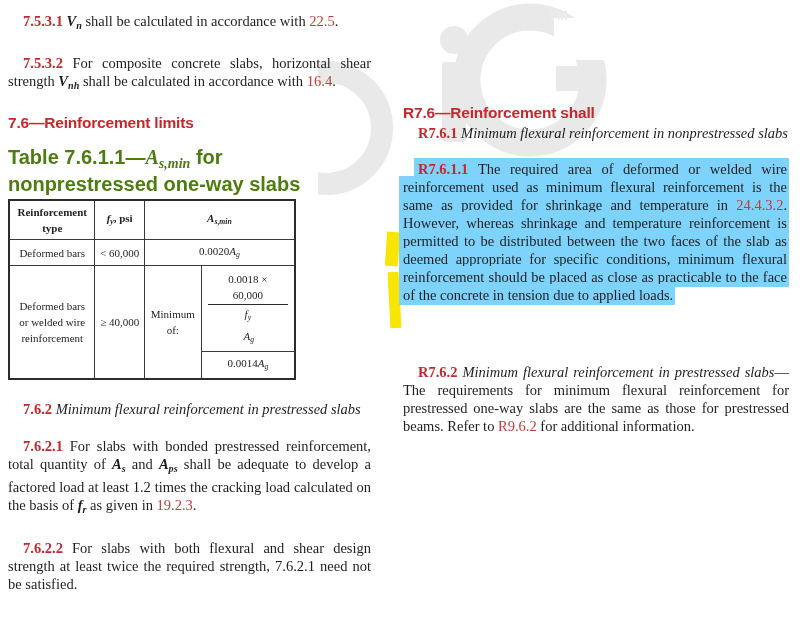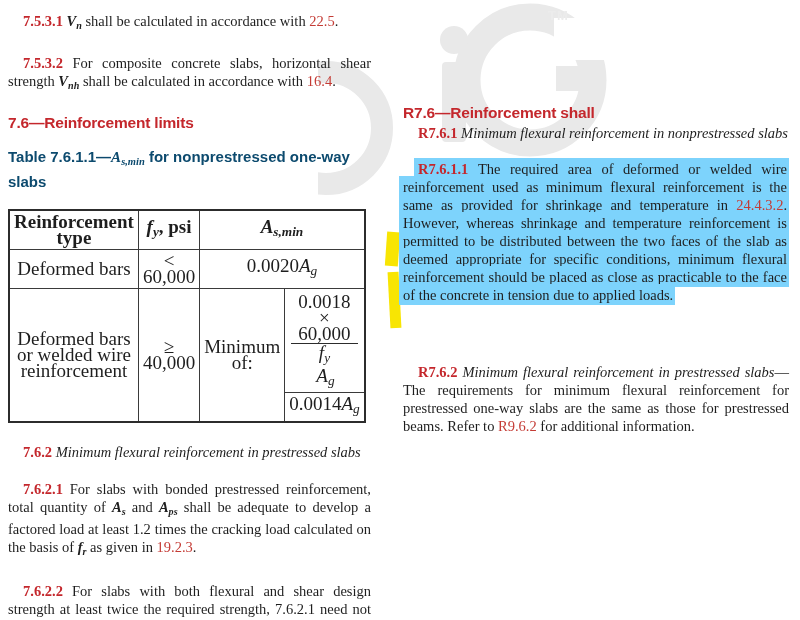--- a/index.html
+++ b/index.html
@@ -41,24 +41,24 @@
   .mt-par{margin-top:20px;}
   .mt-762{margin-top:20px;font-family:Liberation Serif, serif;}
   .mt-7621{margin-top:19px;}
   .mt-7622{margin-top:21px;}
   .mt-rh{margin-top:104px;}
   .mt-hl{margin-top:17px;}
   .mt-r762{margin-top:60px;}
 
   
   .tbl-title{font-family:"Liberation Sans",sans-serif;font-weight:bold;
-             font-size:15px;line-height:20px;color:#0c4a6e;margin-top:15px;text-align:left;}
+             font-size:20px;line-height:20px;color:#4d7c0f;margin-top:15px;text-align:left;}
   .tbl-title .run-bi,.tbl-title .run-bis{font-family:"Liberation Serif",serif;}
-  table.spec{border-collapse:collapse;margin-top:17px;width:288px;
-             font-size:19px;line-height:16px;}
+  table.spec{border-collapse:collapse;margin-top:5px;width:288px;
+             font-size:11px;line-height:16px;}
   table.spec th,table.spec td{border:1px solid #3a3a3a;text-align:center;
              vertical-align:middle;padding:3px 4px;}
   table.spec{border:2px solid #2c2c2c;}
   table.spec th{font-weight:bold;}
   .c1{width:88px;} .c2{width:57px;} .c3{width:54px;} .c4{width:150px;}
 
   .frac{display:inline-block;vertical-align:middle;padding:2px 2px;}
   .frac .fnum{display:block;border-bottom:1px solid #2c2c2c;padding:0 5px 1px;}
   .frac .fden{display:block;padding-top:1px;}
   .frac-after{display:inline-block;vertical-align:middle;margin-left:2px;}

